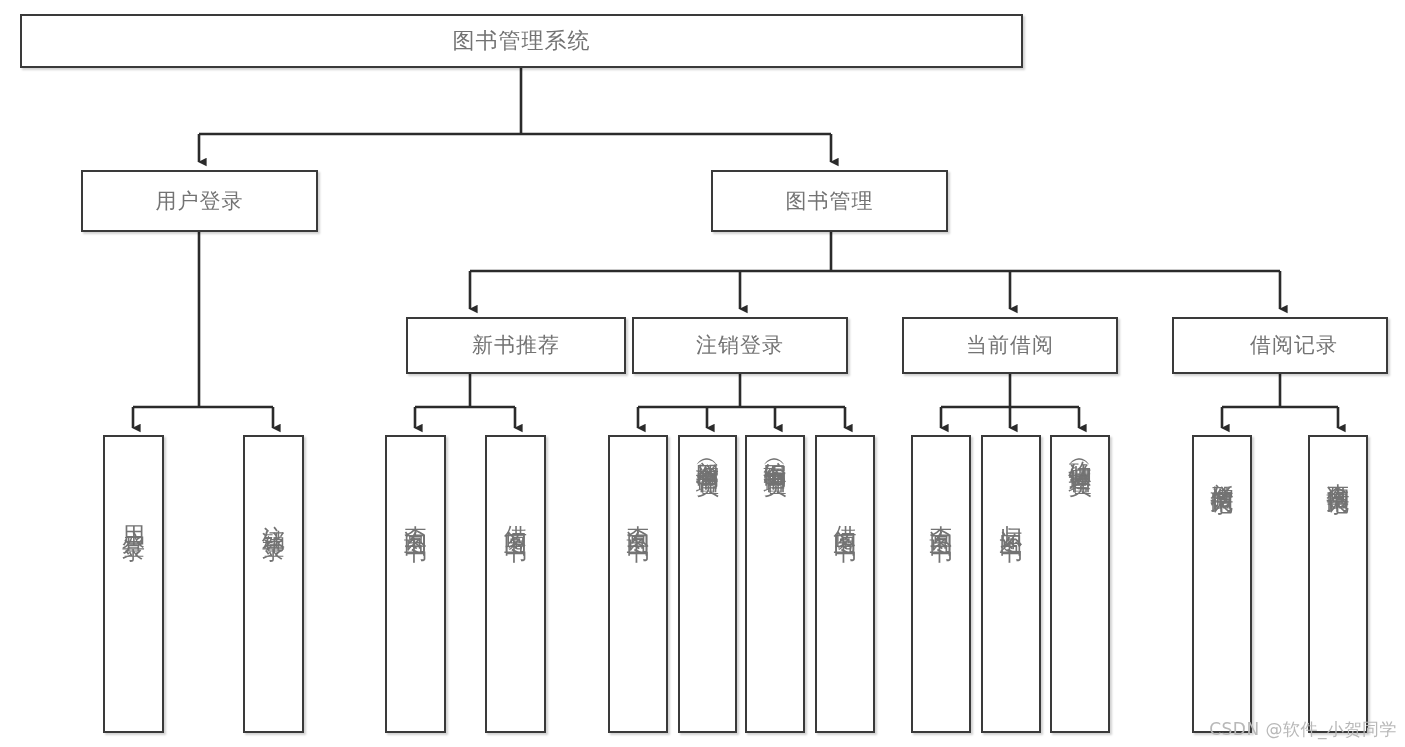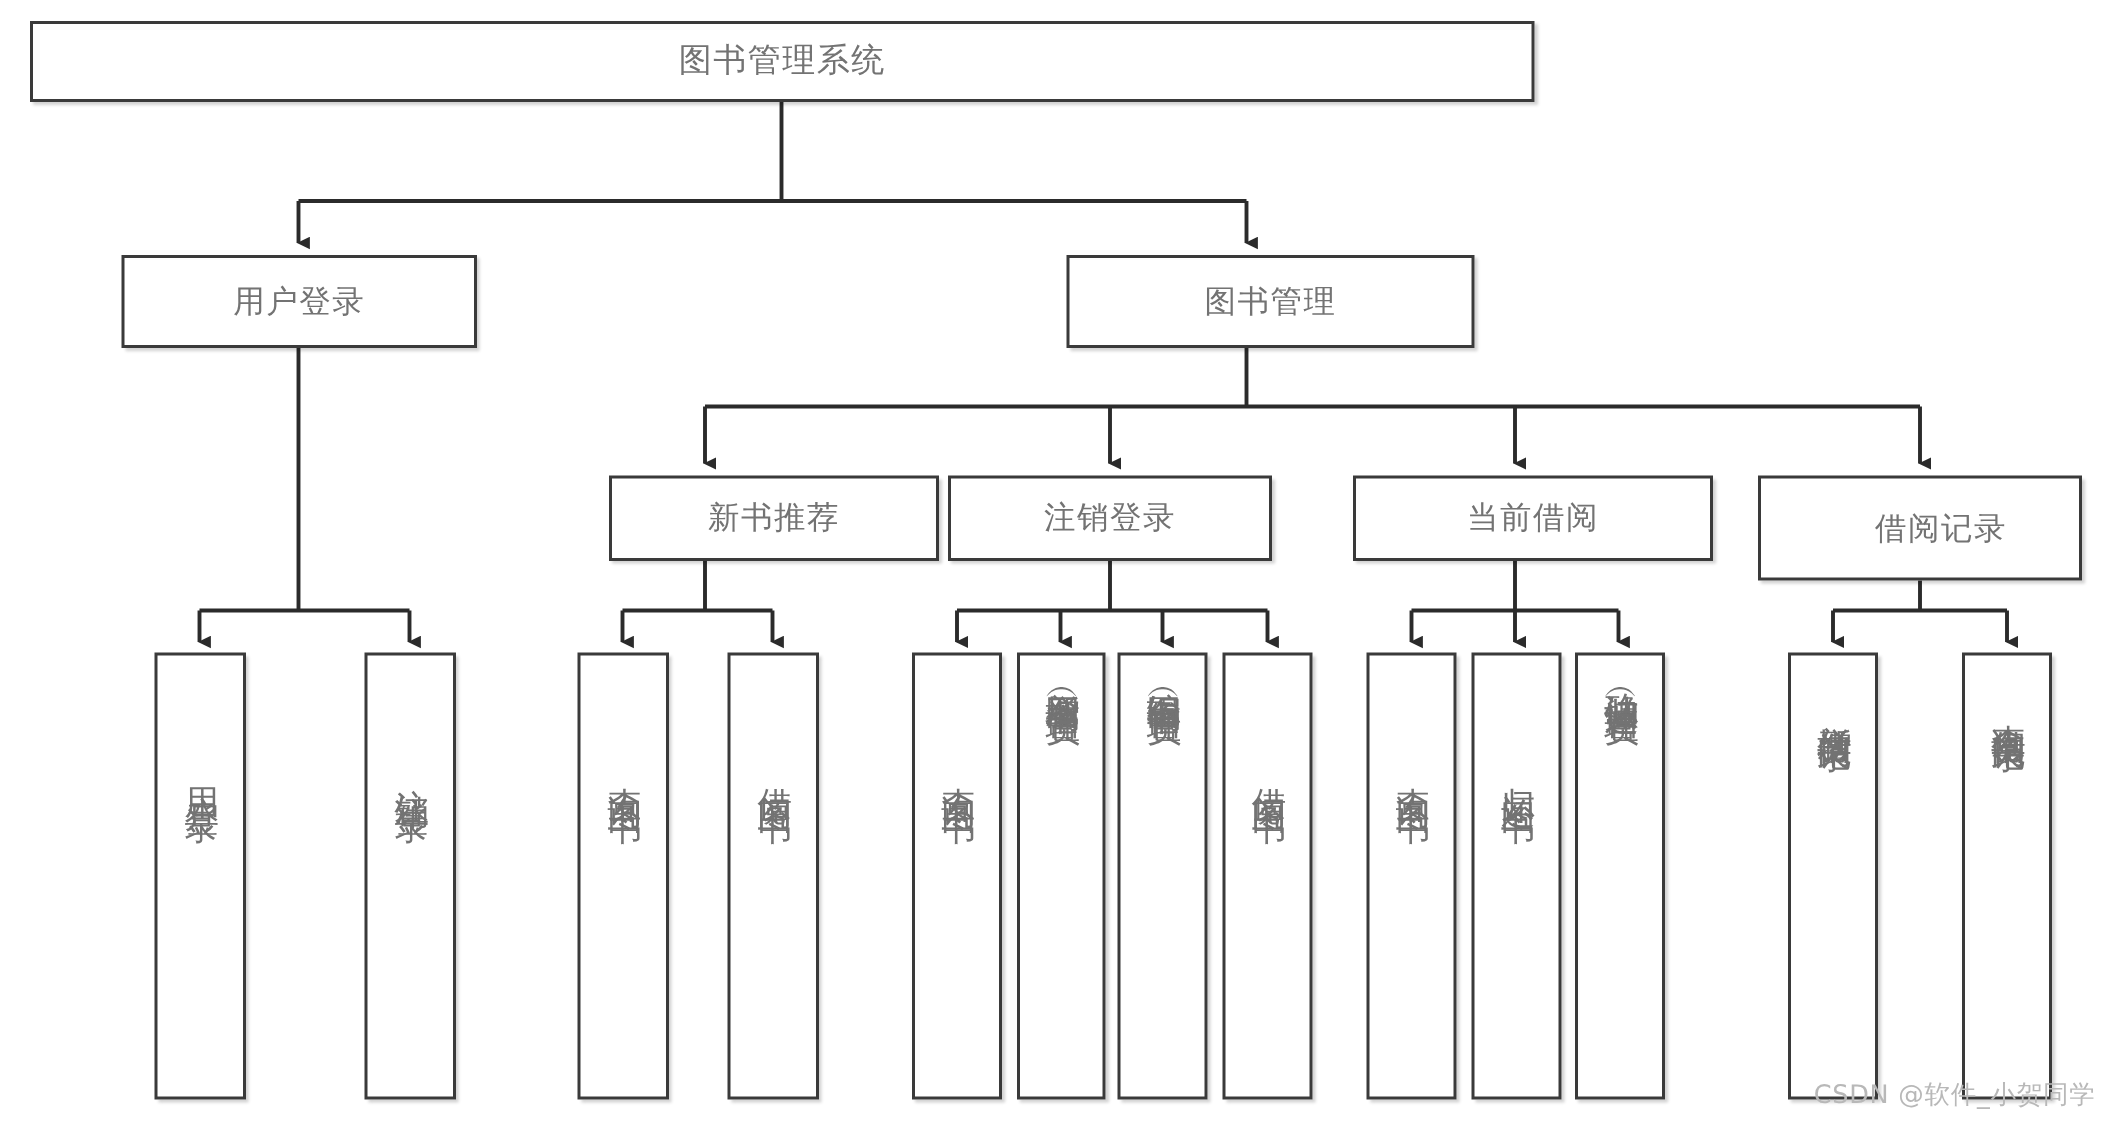--- a/index.html
+++ b/index.html
@@ -115,34 +115,34 @@
     </g>
   </svg>
 
   <div class="node root" style="left:20px;top:14px;width:1003px;height:54px;">
     <span class="lbl">图书管理系统</span>
   </div>
 
   <div class="node" style="left:81px;top:170px;width:237px;height:62px;">
     <span class="lbl">用户登录</span>
   </div>
-  <div class="node" style="left:711px;top:170px;width:272px;height:62px;">
+  <div class="node" style="left:711px;top:170px;width:237px;height:62px;">
     <span class="lbl">图书管理</span>
   </div>
 
   <div class="node" style="left:362px;top:317px;width:220px;height:57px;margin-left:44px;">
     <span class="lbl">新书推荐</span>
   </div>
   <div class="node" style="left:632px;top:317px;width:216px;height:57px;">
     <span class="lbl">注销登录</span>
   </div>
-  <div class="node" style="left:902px;top:317px;width:240px;height:57px;">
+  <div class="node" style="left:902px;top:317px;width:216px;height:57px;">
     <span class="lbl">当前借阅</span>
   </div>
-  <div class="node" style="left:1172px;top:317px;width:216px;height:70px;padding-left:28px;">
+  <div class="node" style="left:1172px;top:317px;width:216px;height:57px;padding-left:28px;">
     <span class="lbl">借阅记录</span>
   </div>
 
   <div class="node leaf" style="left:103px;top:435px;width:61px;height:298px;padding-top:70px;">
     <span class="lbl">用户登录</span>
   </div>
   <div class="node leaf" style="left:243px;top:435px;width:61px;height:298px;padding-top:70px;">
     <span class="lbl">注销登录</span>
   </div>
 

